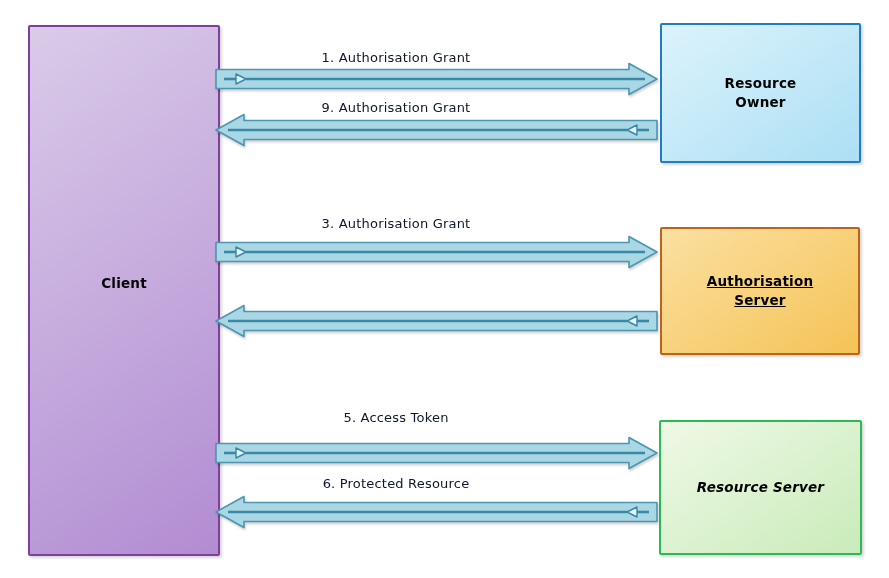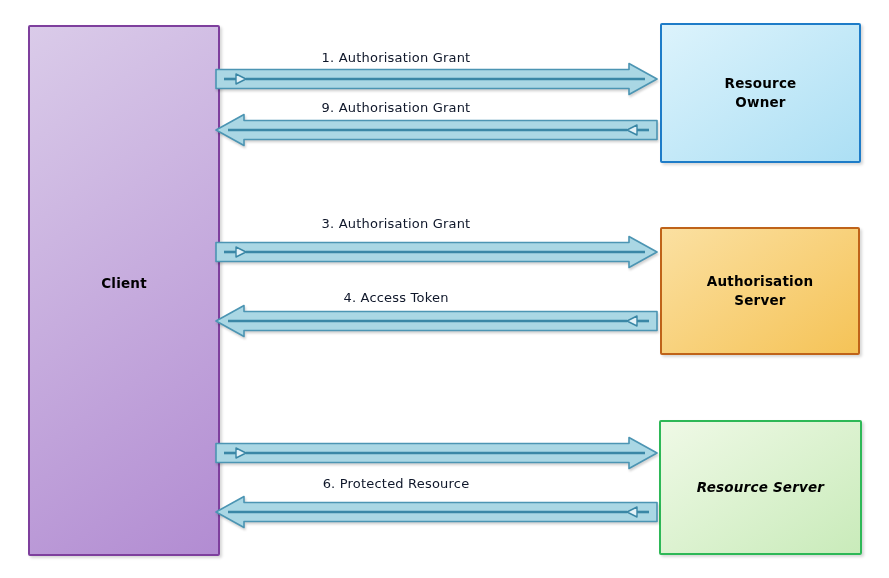--- a/index.html
+++ b/index.html
@@ -40,21 +40,21 @@
 
   <div class="box" id="resource-owner" style="border-color: rgb(30, 124, 200); background: linear-gradient(145deg, rgb(220, 243, 252) 0%, rgb(172, 223, 244) 100%);">
     <span class="box-label">Resource
 Owner</span>
   </div>
 
   <div class="box" id="client" style="border-color: rgb(126, 63, 157); background: linear-gradient(145deg, rgb(218, 203, 233) 0%, rgb(178, 140, 210) 100%);">
     <span class="box-label">Client</span>
   </div>
 
-  <div class="box" id="authorisation-server" style="border-color: rgb(191, 99, 25); background: linear-gradient(145deg, rgb(251, 224, 161) 0%, rgb(245, 195, 87) 100%);">
+  <div class="box" id="authorisation-server" style="border-color: rgb(191, 99, 25); background: linear-gradient(145deg, rgb(251, 224, 161) 0%, rgb(245, 195, 87) 100%); text-decoration: underline;">
     <span class="box-label">Authorisation
 Server</span>
   </div>
 
   <div class="box" id="resource-server" style="border-color: rgb(46, 184, 87); background: linear-gradient(145deg, rgb(239, 249, 230) 0%, rgb(201, 235, 186) 100%);">
     <span class="box-label">Resource Server</span>
   </div>
 
   <svg class="arrows-layer" width="889" height="578" viewBox="0 0 889 578">
       <g>
@@ -91,16 +91,16 @@
         <polygon points="657,502.5 244,502.5 244,496.5 216,512 244,527.5 244,521.5 657,521.5" fill="#AAD7E4" stroke="#4C95B3" stroke-width="1.6" stroke-linejoin="round"></polygon>
         <line x1="649" y1="512" x2="637" y2="512" stroke="#3A87A6" stroke-width="2.6"></line>
         <line x1="627" y1="512" x2="228" y2="512" stroke="#3A87A6" stroke-width="2.6"></line>
         <polygon points="637,507 627,512 637,517" fill="#E3F2F8" stroke="#3A87A6" stroke-width="1.4" stroke-linejoin="round"></polygon>
       </g>
     </svg>
 
   <div class="arrow-label al1">1. Authorisation Grant</div>
   <div class="arrow-label al2">9. Authorisation Grant</div>
   <div class="arrow-label al3">3. Authorisation Grant</div>
-  <div class="arrow-label al4">4. Access Token</div>
+  <div class="arrow-label al5">5. Access Token</div>
   <div class="arrow-label al6">6. Protected Resource</div>
 
 </div>
 
 </body></html>

